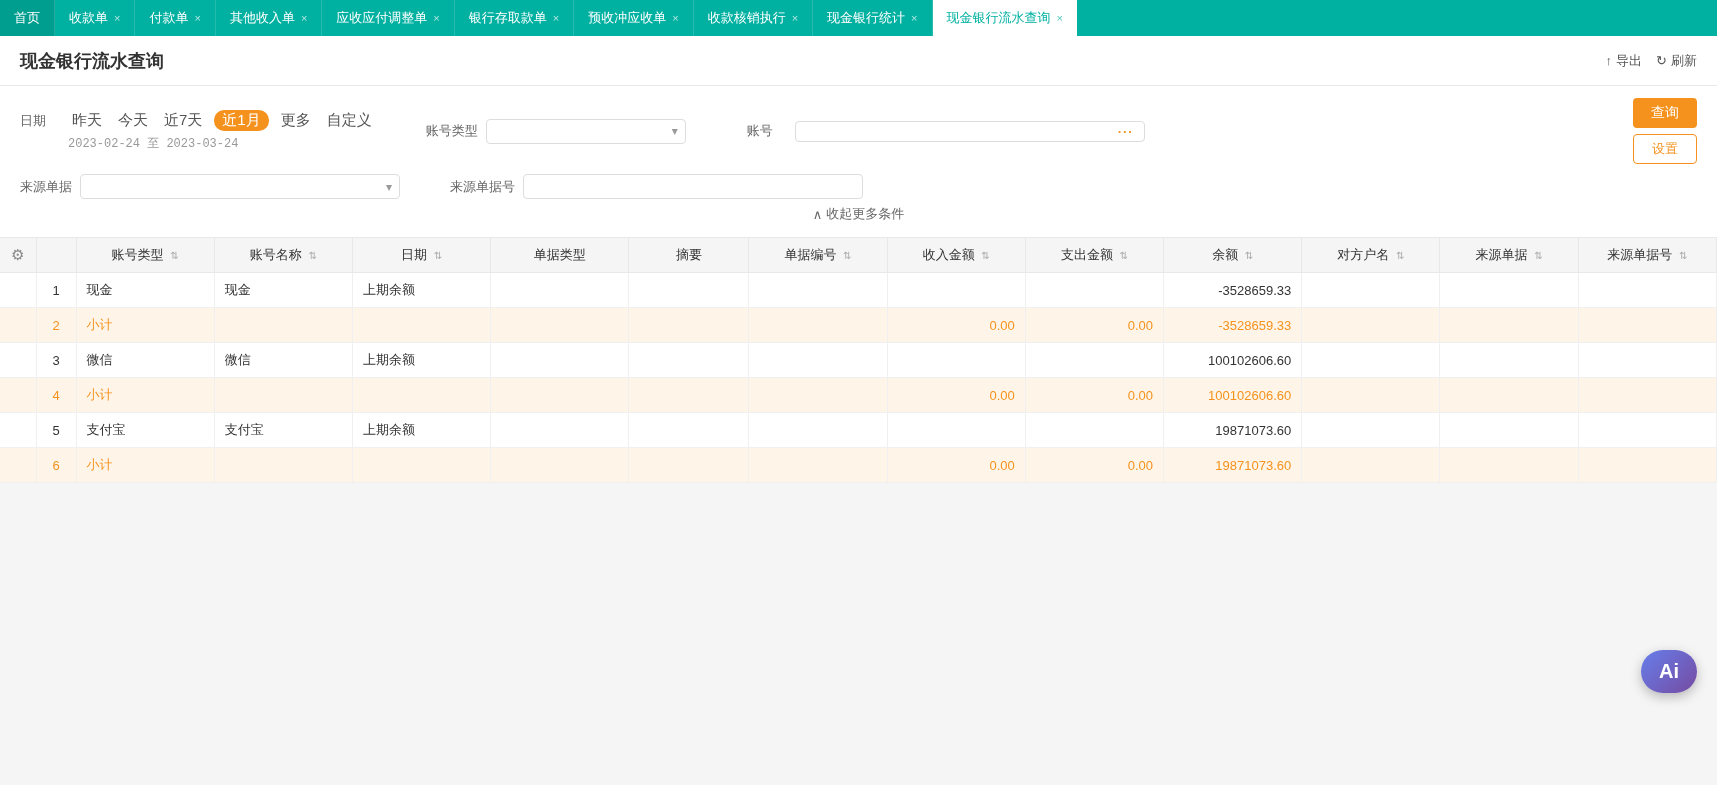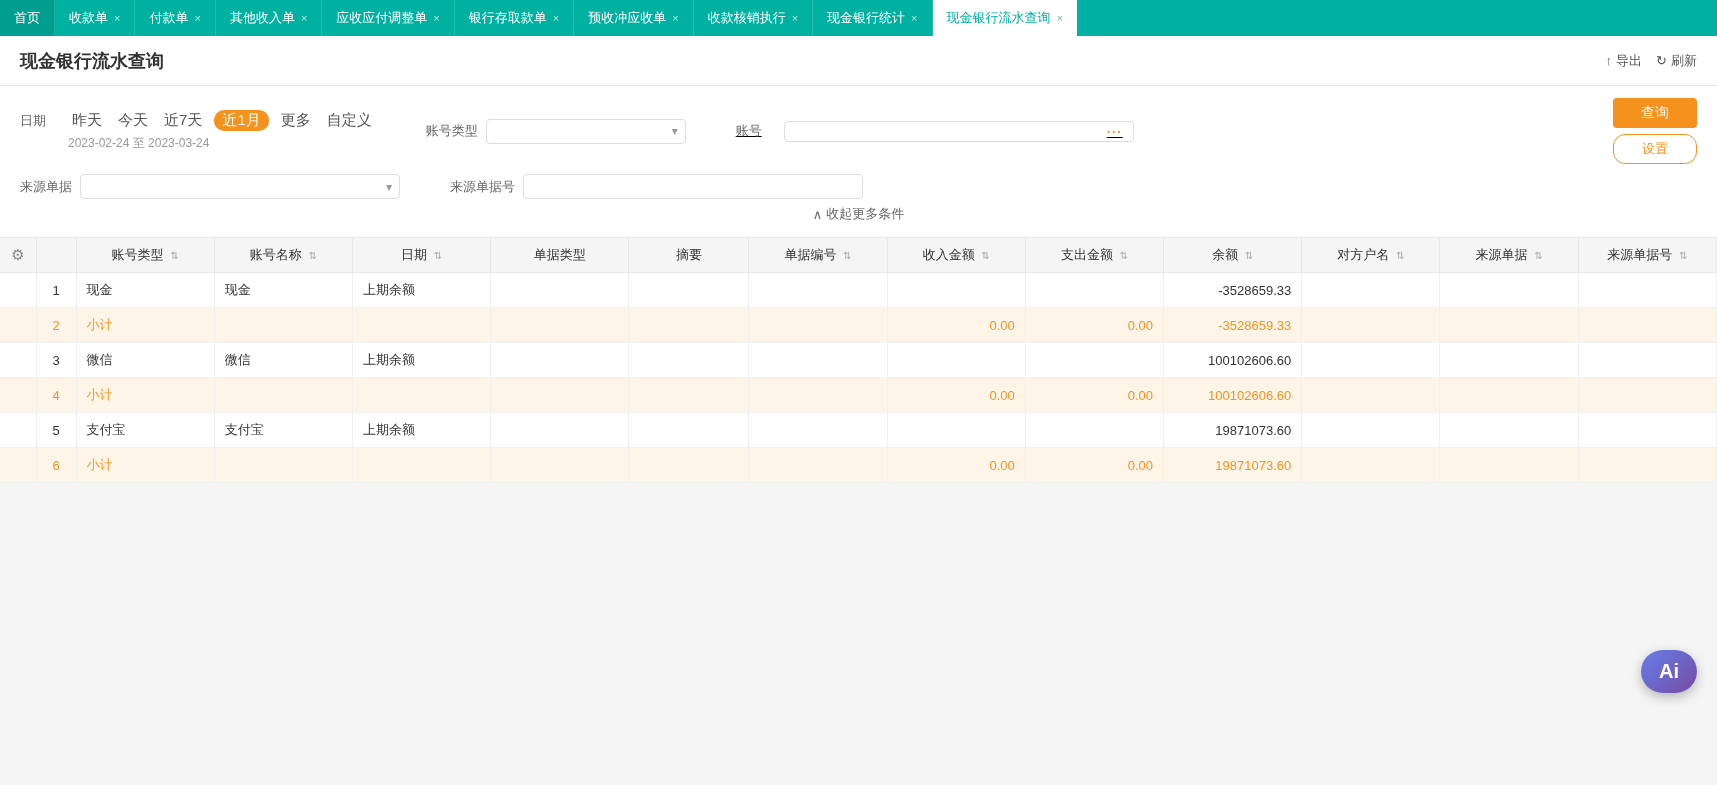--- a/index.html
+++ b/index.html
@@ -159,22 +159,22 @@
       border: none;
       border-radius: 4px;
       padding: 6px 18px;
       cursor: pointer;
       font-size: 14px;
     }
     .settings-btn {
       background: #fff;
       color: #f5921e;
       border: 1px solid #f5921e;
-      border-radius: 12px;
-      padding: 5px 28px;
+      border-radius: 4px;
+      padding: 5px 18px;
       cursor: pointer;
       font-size: 13px;
     }
 
     
     .collapse-row {
       display: flex;
       justify-content: center;
       align-items: center;
       padding: 6px 0 2px;
@@ -284,33 +284,33 @@
         <span class="filter-label">日期</span>
         <div class="filter-date-options">
           <span class="date-opt">昨天</span>
           <span class="date-opt">今天</span>
           <span class="date-opt">近7天</span>
           <span class="date-opt active">近1月</span>
           <span class="date-opt">更多</span>
           <span class="date-opt">自定义</span>
         </div>
       </div>
-      <div class="date-range" style="margin-left:48px;">2023-02-24 至 2023-03-24</div>
+      <div class="date-range" style="margin-left:48px;font-family:Liberation Mono, monospace;">2023-02-24 至 2023-03-24</div>
     </div>
 
     <div style="display:flex;align-items:center;gap:8px;margin-left:30px;">
       <span class="filter-label">账号类型</span>
       <div class="select-wrapper">
         <select class="filter-select">
           <option value=""></option>
         </select>
       </div>
     </div>
 
-    <div style="display:flex;align-items:center;gap:8px;margin-left:30px;text-decoration:underline;">
+    <div style="display:flex;align-items:center;gap:8px;margin-left:41px;">
       <span class="filter-label">账号</span>
       <div class="account-input-wrapper">
         <input type="text" style="border: none; outline: none; flex: 1 1 0%;">
         <span class="ellipsis-btn">···</span>
       </div>
     </div>
 
     <div style="display:flex;flex-direction:column;gap:6px;margin-left:auto;">
       <button class="query-btn">查询</button>
       <button class="settings-btn">设置</button>

